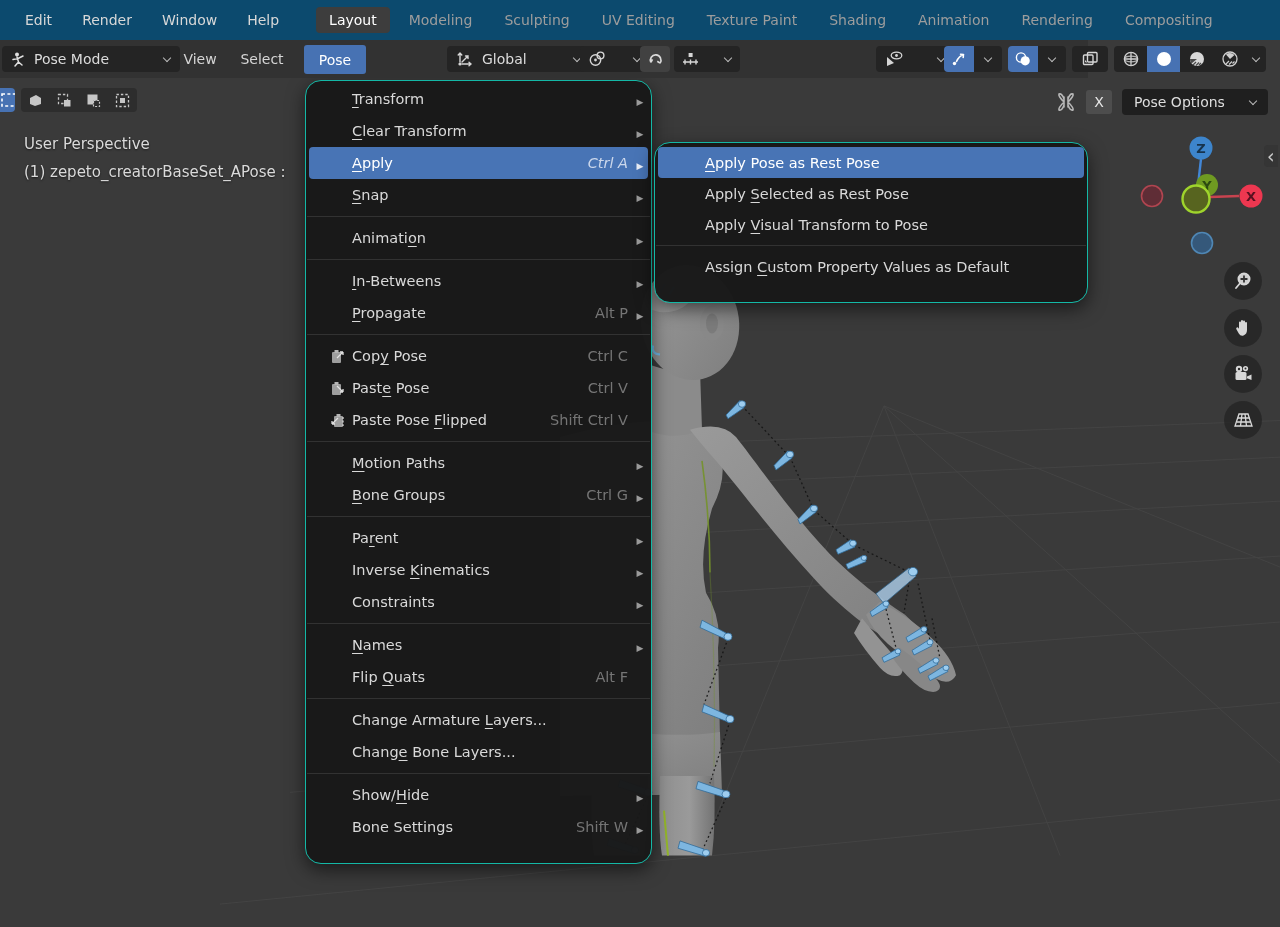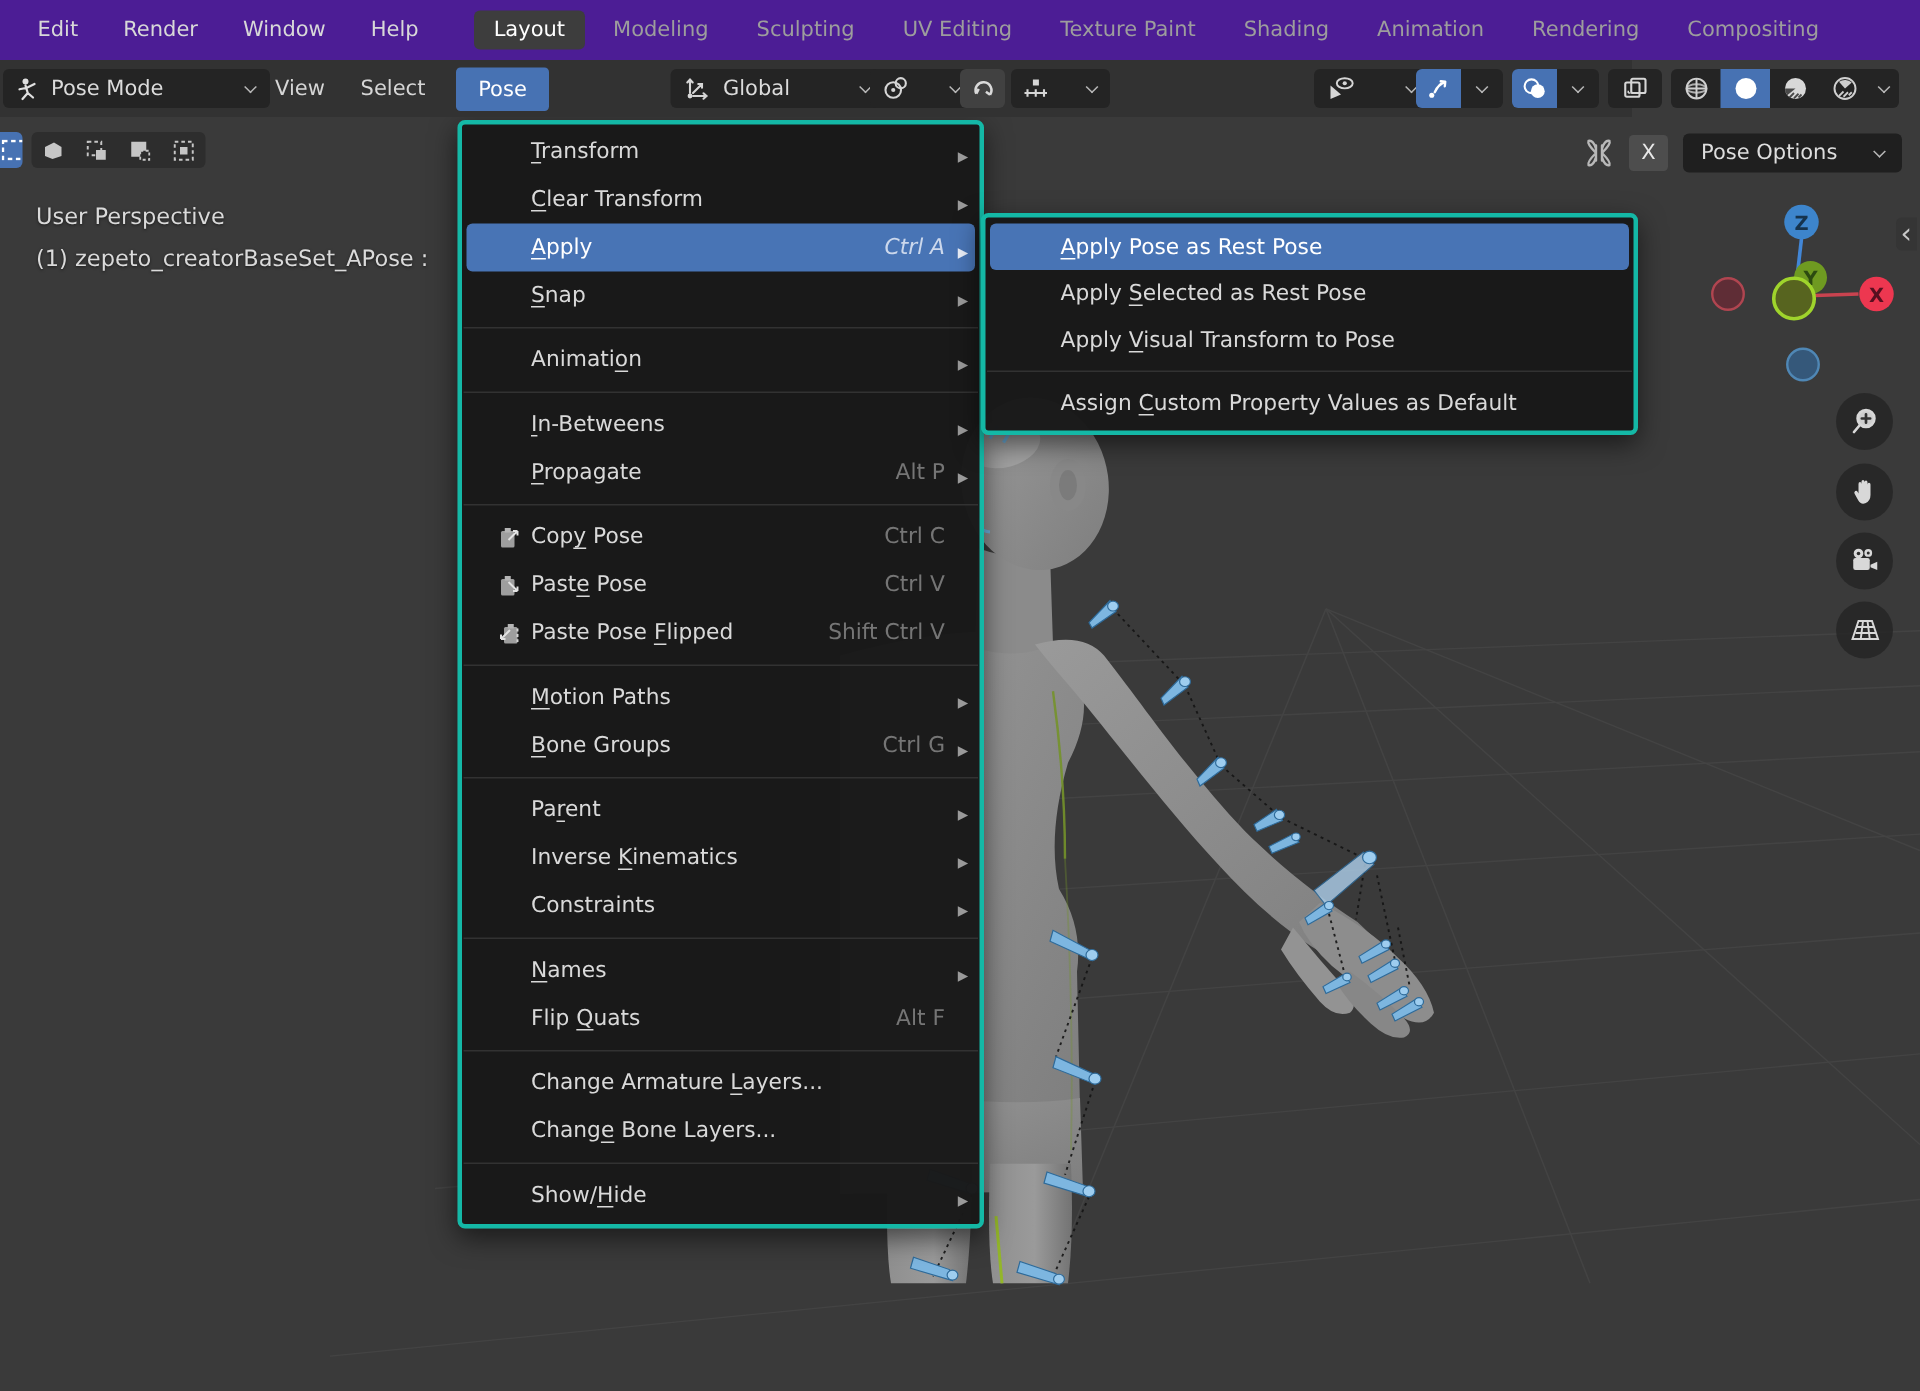--- a/index.html
+++ b/index.html
@@ -4,21 +4,21 @@
 <style>
   html,body{margin:0;padding:0;}
   body{
     width:1280px;height:927px;position:relative;overflow:hidden;
     background:#3a3a3a;
     font-family:"DejaVu Sans","Liberation Sans",sans-serif;
     -webkit-font-smoothing:antialiased;
     user-select:none;
   }
   
-  .topbar{position:absolute;left:0;top:0;width:1280px;height:40px;background:#4c1d95;display:flex;align-items:center;white-space:nowrap;z-index:30;}
+  .topbar{position:absolute;left:0;top:0;width:1280px;height:40px;background:#0c4a6e;display:flex;align-items:center;white-space:nowrap;z-index:30;}
   .tb-menu{color:#d8d8d8;font-size:14px;padding:0 15px;line-height:40px;cursor:default;}
   .tb-menu:first-child{padding-left:25px;}
   .tabs{display:flex;align-items:center;margin-left:22px;gap:6px;}
   .tab{color:#9d9d9d;font-size:14px;padding:5px 13px;border-radius:4px;}
   .tab.active{background:#3d3d3d;color:#ffffff;}
   
   .vheader{position:absolute;left:0;top:40px;width:1088px;height:38px;background:#323232;z-index:29;}
   .dd{position:absolute;top:6px;height:26px;background:#242424;border-radius:4px;display:flex;align-items:center;color:#dcdcdc;font-size:14px;}
   .hlabel{position:absolute;top:6px;height:26px;display:flex;align-items:center;justify-content:center;color:#d6d6d6;font-size:14px;border-radius:3px;}
   .hlabel.active{background:#4772b3;color:#fff;}
@@ -33,21 +33,21 @@
   .selmode{position:absolute;top:88px;height:24px;display:flex;z-index:6;}
   .sm-first{width:15px;background:#4772b3;border-radius:0 4px 4px 0;display:flex;align-items:center;justify-content:center;overflow:hidden;}
   .sm-grp{margin-left:6px;background:#2d2d2d;border-radius:4px;display:flex;}
   .sm-btn{width:29px;height:24px;display:flex;align-items:center;justify-content:center;}
   .pose-options{position:absolute;left:1122px;top:89px;width:146px;height:26px;background:#1f1f1f;border-radius:4px;display:flex;align-items:center;color:#dedede;font-size:14px;z-index:6;}
   .xmirror-btn{position:absolute;left:1086px;top:90px;width:26px;height:24px;background:#4d4d4d;border-radius:3px;color:#e8e8e8;font-size:14px;display:flex;align-items:center;justify-content:center;z-index:6;}
   .butterfly{position:absolute;left:1054px;top:90px;z-index:6;}
   .collapse{position:absolute;left:1264px;top:145px;color:#c9c9c9;font-size:19px;z-index:6;background:#30303080;border-radius:4px 0 0 4px;padding:0 3px;line-height:22px;}
   .toolbtn{position:absolute;left:1224px;width:38px;height:38px;border-radius:50%;background:rgba(38,38,38,.85);display:flex;align-items:center;justify-content:center;z-index:6;}
   
-  .menu{position:absolute;background:rgba(24,24,24,.98);border:3px solid #14b8a6;border-radius:5px;box-shadow:0 6px 18px rgba(0,0,0,.55);z-index:20;padding:2px 0 3px 0;}
+  .menu{position:absolute;background:rgba(24,24,24,.98);border:1px solid #14b8a6;border-radius:16px;box-shadow:0 6px 18px rgba(0,0,0,.55);z-index:20;padding:2px 0 20px 0;}
   .pose-menu{left:305px;top:80px;width:345px;}
   .sub-menu{left:654px;top:142px;width:432px;padding-top:4px;z-index:21;}
   .mrow{height:32px;display:flex;align-items:center;position:relative;margin:0 3px;border-radius:4px;}
   .sub-menu .mrow{height:31px;}
   .mrow.hl{background:#4874b5;}
   .mi-ico{width:30px;margin-left:13px;display:flex;align-items:center;justify-content:center;flex:0 0 auto;}
   .sub-menu .mi-ico{width:30px;margin-left:17px;}
   .mi-label{color:#d9d9d9;font-size:14.5px;flex:1 1 auto;white-space:nowrap;}
   .mrow.hl .mi-label{color:#ffffff;}
   .mi-label u{text-decoration-thickness:1px;text-underline-offset:3px;}
@@ -621,20 +621,26 @@
       <span class="mi-short"></span>
       <span class="mi-arrow"></span>
     </div>
   <div class="msep"></div>
   <div class="mrow has-sub">
       <span class="mi-ico"></span>
       <span class="mi-label">Show/<u>H</u>ide</span>
       <span class="mi-short"></span>
       <span class="mi-arrow"></span>
     </div>
+  <div class="mrow has-sub">
+      <span class="mi-ico"></span>
+      <span class="mi-label">Bone Settings</span>
+      <span class="mi-short">Shift W</span>
+      <span class="mi-arrow"></span>
+    </div>
 </div>
 
 <div class="menu sub-menu">
   <div class="mrow hl">
       <span class="mi-ico"></span>
       <span class="mi-label"><u>A</u>pply Pose as Rest Pose</span>
       <span class="mi-arrow"></span>
     </div>
   <div class="mrow">
       <span class="mi-ico"></span>

